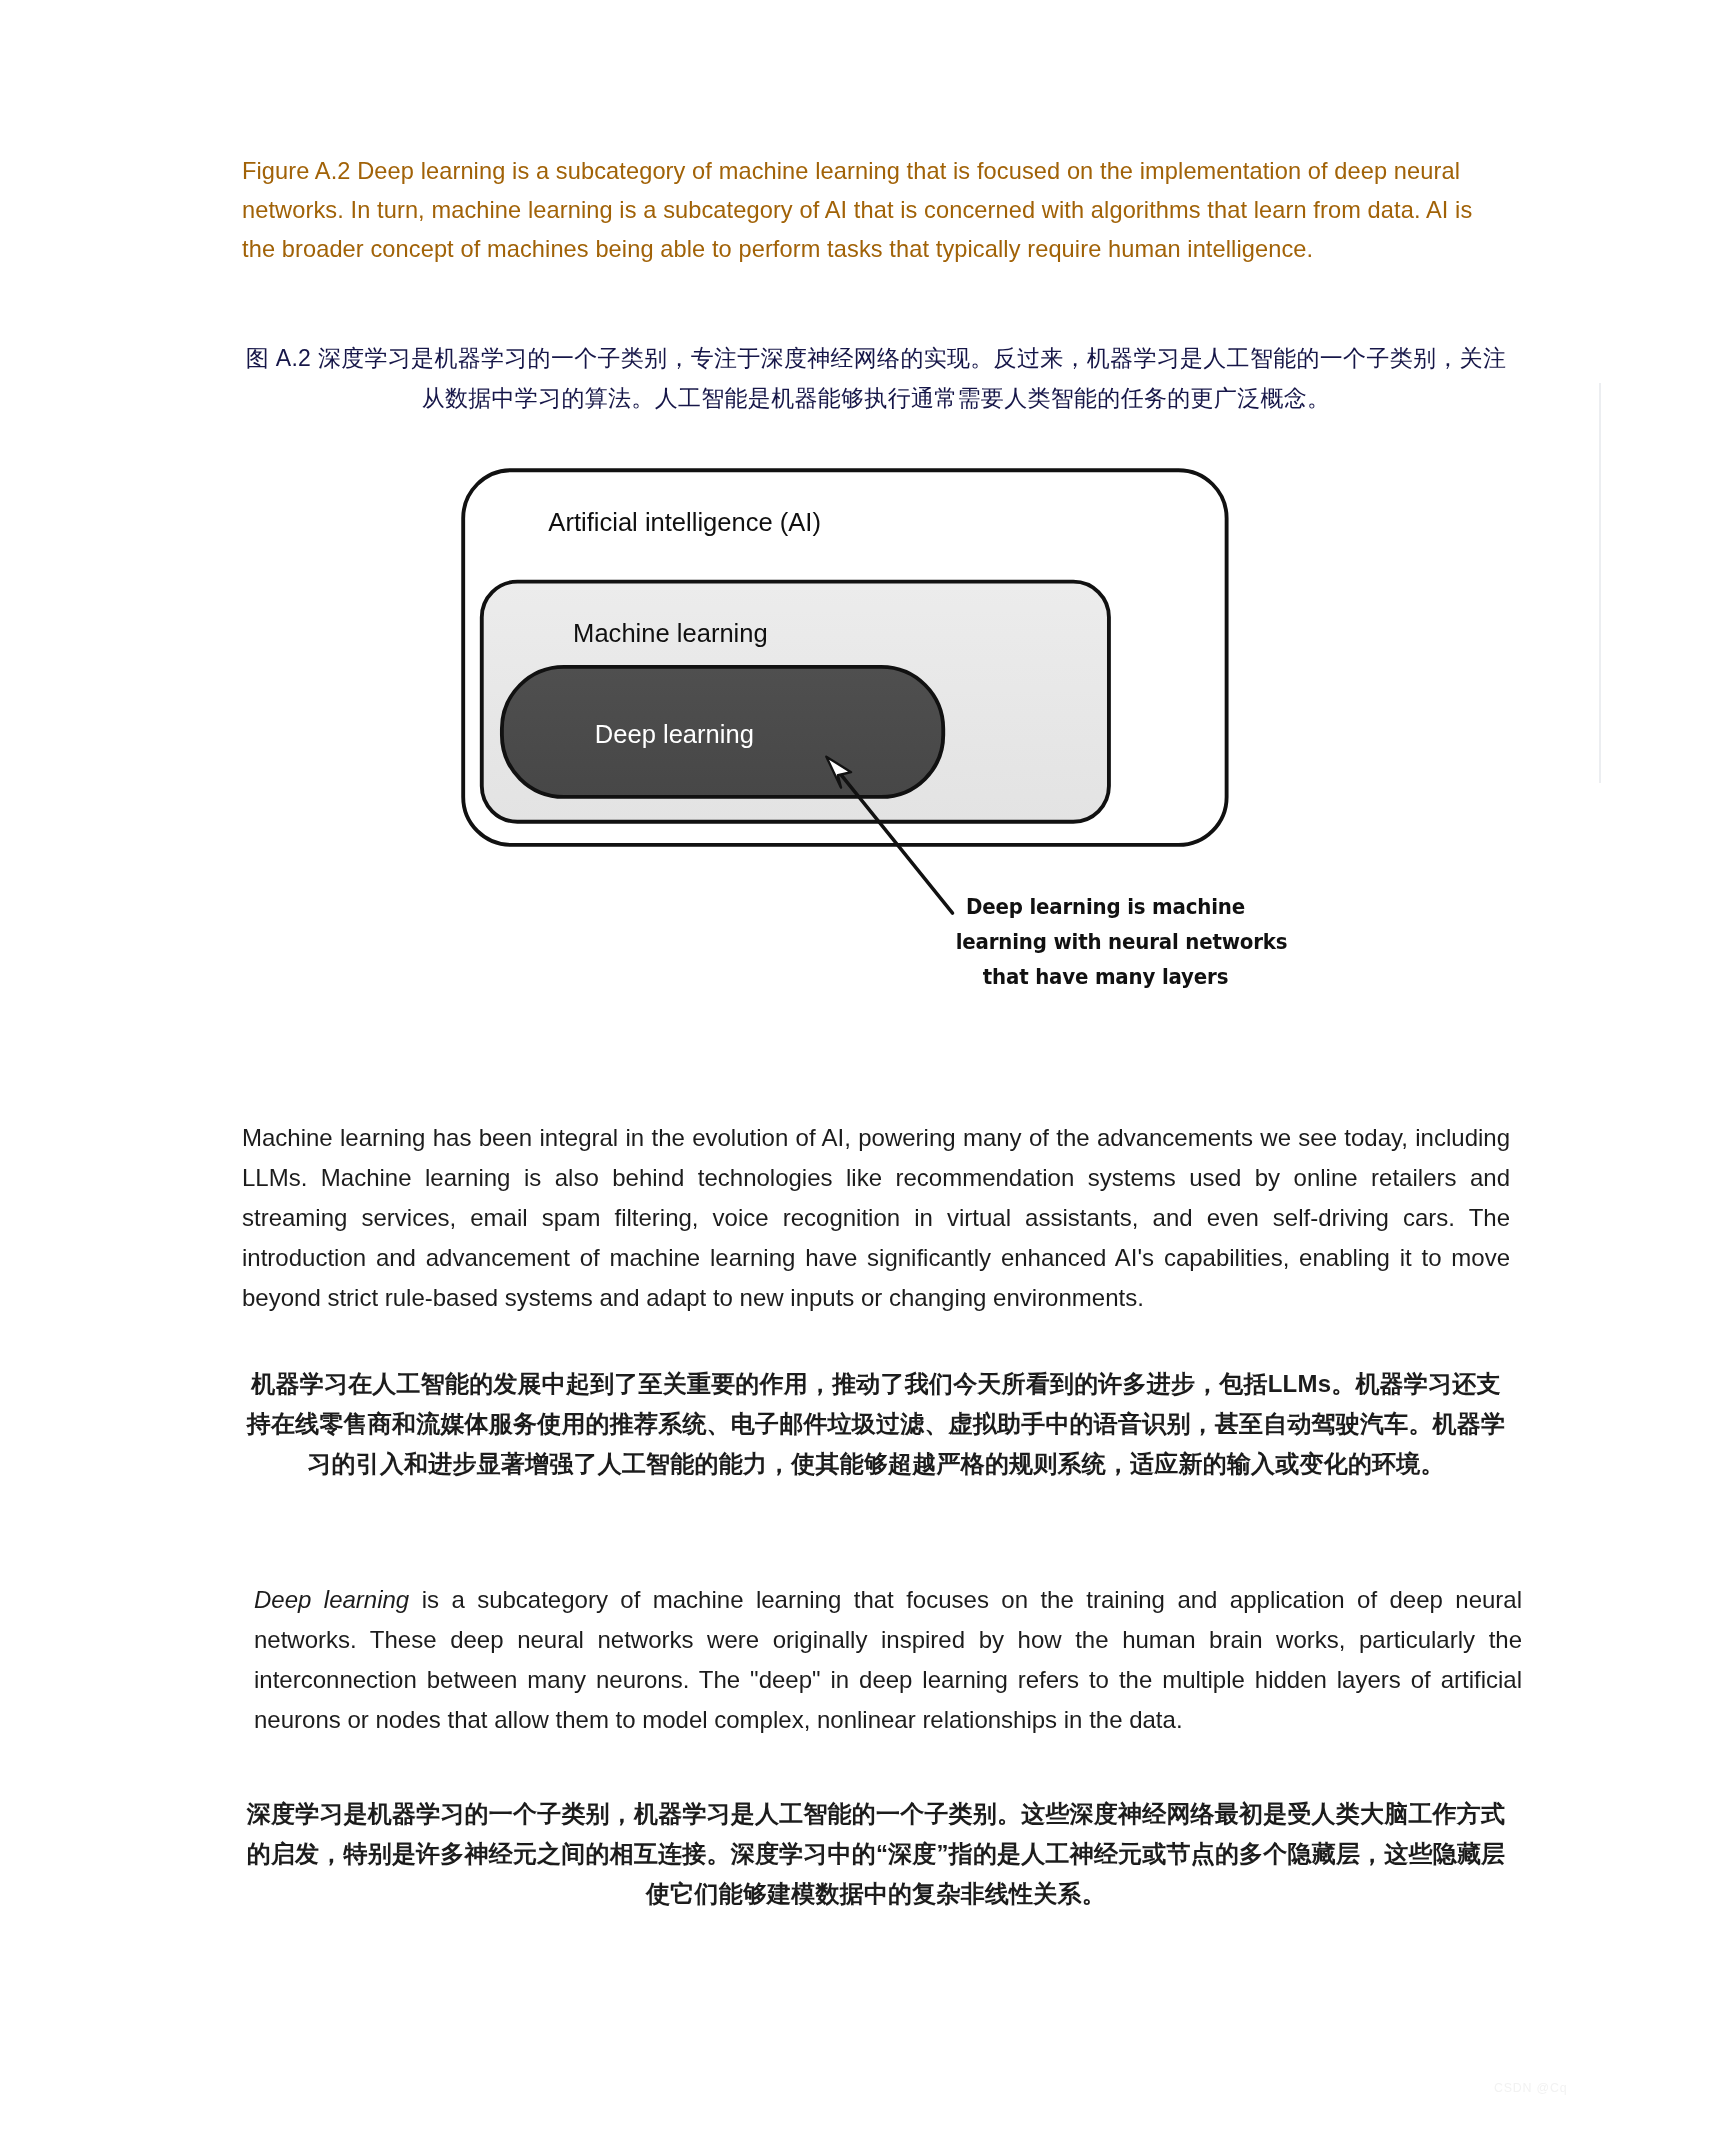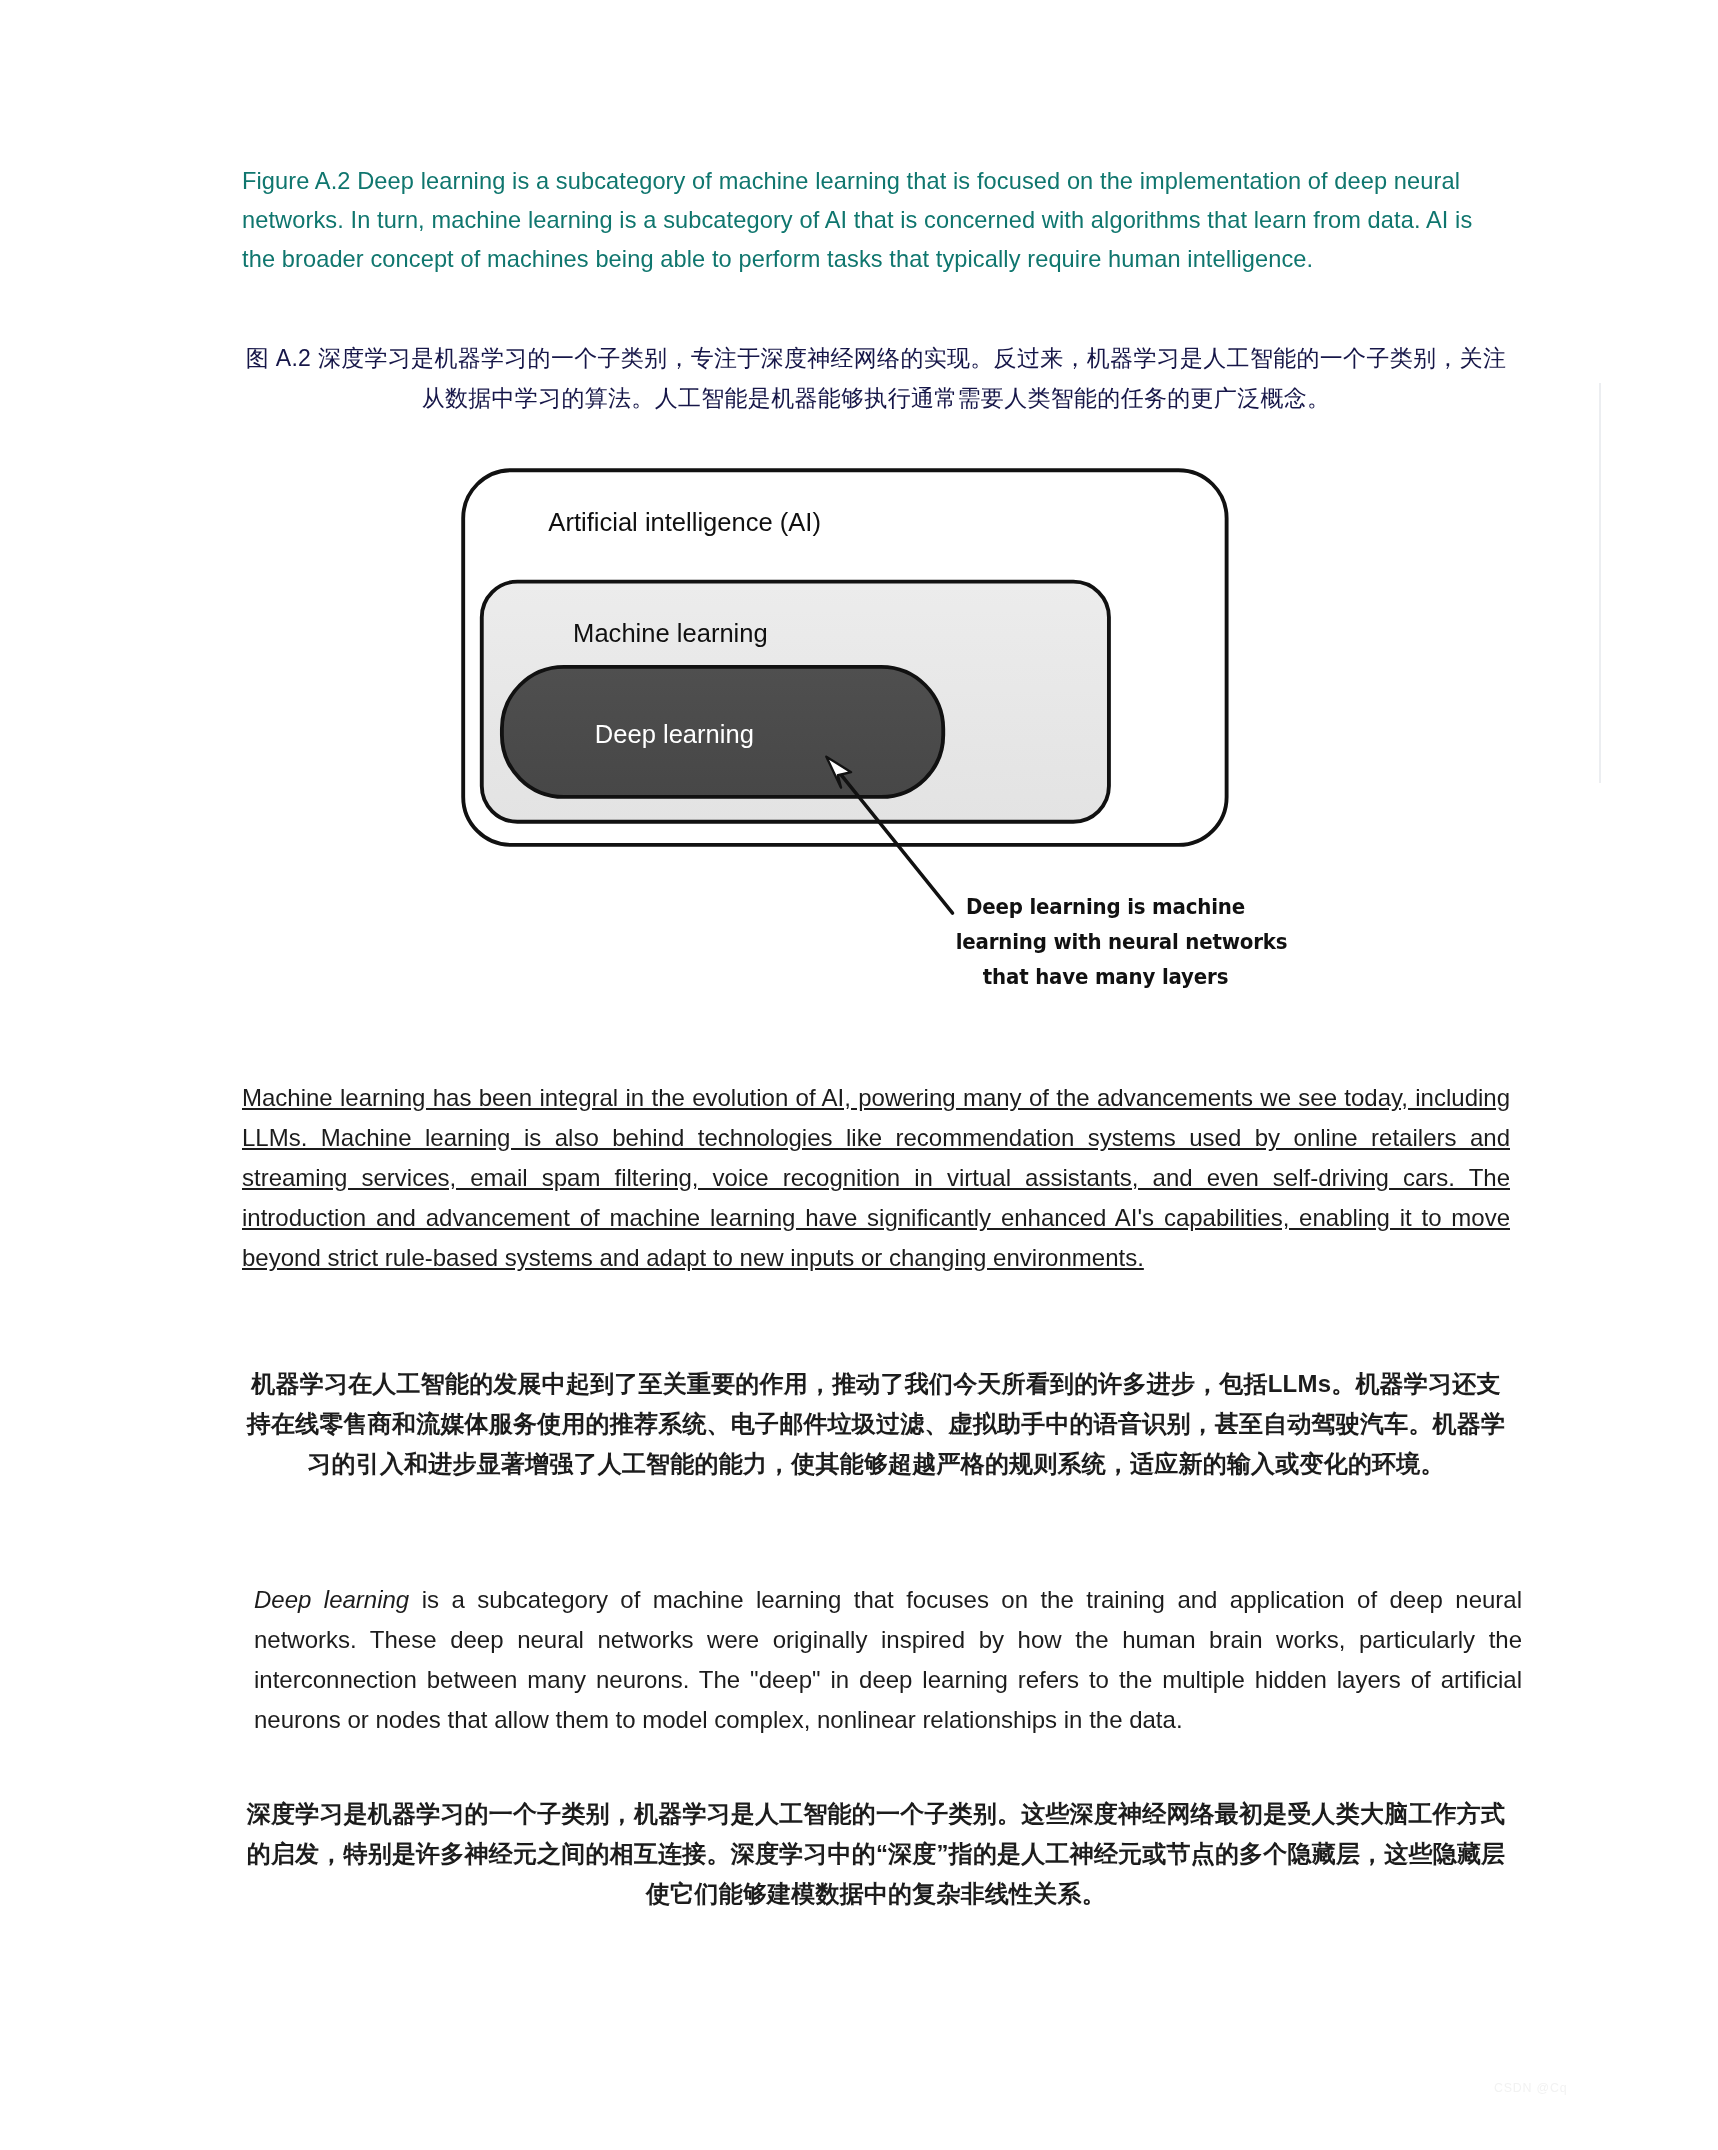--- a/index.html
+++ b/index.html
@@ -28,23 +28,23 @@
     position: absolute;
     left: 242px;
     top: 0;
     width: 1268px;
   }
 
   
   .caption-en {
     position: absolute;
     left: 0;
-    top: 162px;
-    width: 1268px;
-    color: #0f766e;
+    top: 152px;
+    width: 1268px;
+    color: #a16207;
     font-size: 23.6px;
     line-height: 39px;
     letter-spacing: 0.1px;
     text-align: left;
   }
   .caption-zh {
     position: absolute;
     left: 0;
     top: 338px;
     width: 1268px;
@@ -67,21 +67,21 @@
     text-justify: inter-word;
   }
   .para.zh {
     letter-spacing: 0.2px;
     text-align: center;
     font-weight: bold;
   }
   .para .ital {
     font-style: italic;
   }
-  #para-ml        { top: 1078px; text-decoration: underline; }
+  #para-ml        { top: 1118px; }
   #para-ml-zh     { top: 1364px; }
   #para-dl        { top: 1580px; margin-left: 12px; }
   #para-dl-zh     { top: 1794px; }
 
   
   .edge-rule {
     position: absolute;
     left: 1599px;
     top: 383px;
     width: 2.3px;

